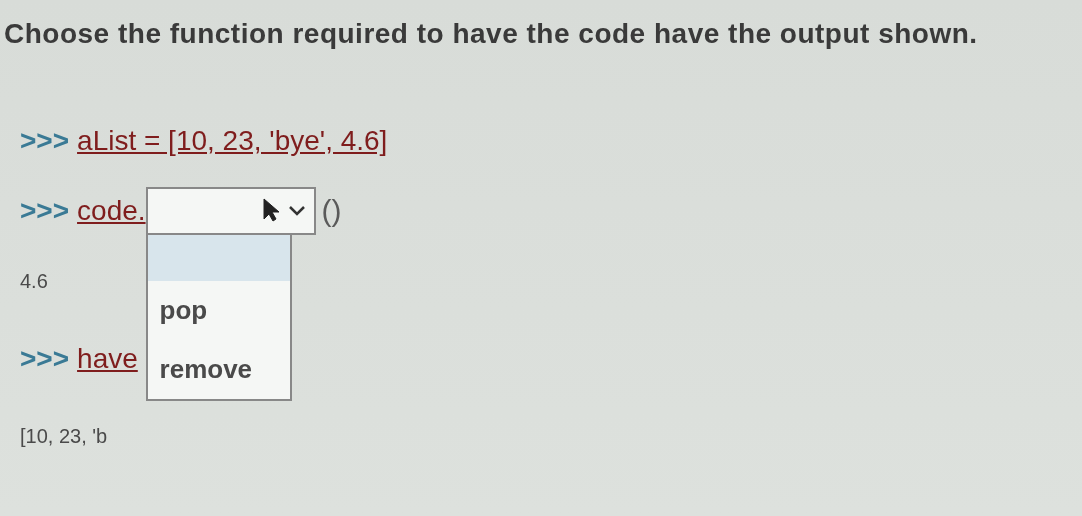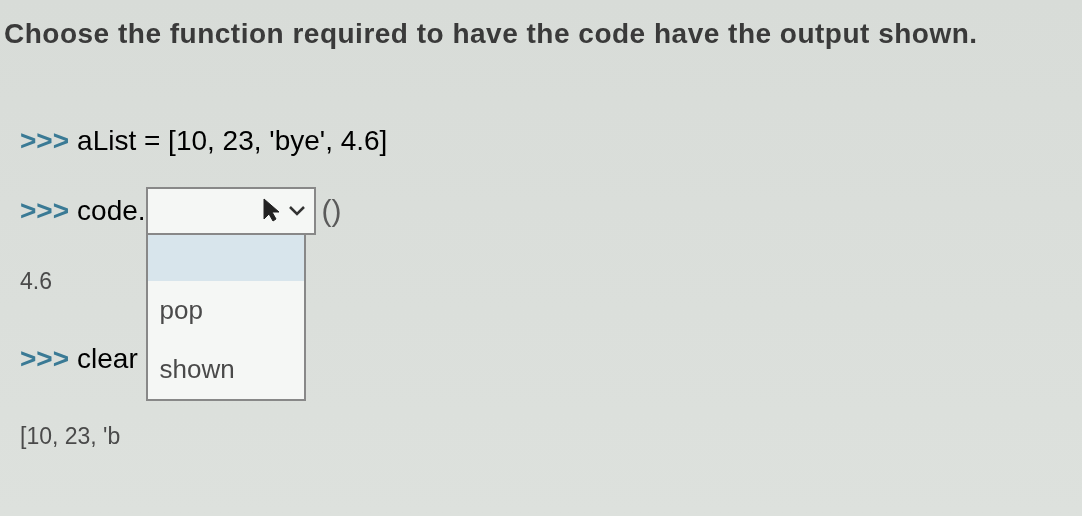--- a/index.html
+++ b/index.html
@@ -34,21 +34,22 @@
       display: flex;
       align-items: center;
       height: 42px;
     }
     .prompt-symbol {
       color: #3a7a95;
       font-weight: bold;
       margin-right: 8px;
     }
     .code-text {
-      color: #000000;
+      color: #7f1d1d;
+      text-decoration: underline;
     }
     .line1 {
       margin-top: 50px;
     }
     .line2 {
       margin-top: 20px;
       position: relative;
     }
     .dropdown-container {
       position: relative;
@@ -78,41 +79,42 @@
     }
     .parens {
       margin-left: 6px;
       font-size: 30px;
       color: #5a5a5a;
     }
     .dropdown-menu {
       position: absolute;
       top: 48px;
       left: 0;
-      width: 160px;
+      width: 146px;
       border: 2px solid #888;
       border-top: none;
       background: #f5f7f5;
       z-index: 10;
+      font-weight: bold;
     }
     .dropdown-item {
       padding: 14px 12px;
       font-size: 26px;
       color: #4a4a4a;
       cursor: pointer;
     }
     .dropdown-item.highlighted {
       background: #d8e5ec;
     }
     .dropdown-item.blank {
       height: 46px;
       padding: 0;
     }
     .output-line {
-      font-size: 23px;
+      font-size: 20px;
       color: #4a4a4a;
     }
     .line3 {
       margin-top: 26px;
     }
     .line4 {
       margin-top: 36px;
     }
     .line5 {
       margin-top: 35px;
@@ -142,32 +144,32 @@
         </span>
         <span class="chevron-icon">
           <svg width="18" height="12" viewBox="0 0 18 12">
             <path d="M 2 2 L 9 9 L 16 2" fill="none" stroke="#333" stroke-width="2.5"></path>
           </svg>
         </span>
       </div>
       <div class="dropdown-menu">
         <div class="dropdown-item blank highlighted"></div>
         <div class="dropdown-item">pop</div>
-        <div class="dropdown-item">shown</div>
+        <div class="dropdown-item">remove</div>
       </div>
     </div>
     <span class="parens">()</span>
   </div>
 
   <div class="code-line line3">
     <span class="output-line">4.6</span>
   </div>
 
   <div class="code-line line4">
     <span class="prompt-symbol">&gt;&gt;&gt;</span>
-    <span class="code-text">clear</span>
+    <span class="code-text">have</span>
   </div>
 
   <div class="code-line line5">
     <span class="output-line">[10, 23, 'b</span>
   </div>
 
 </div>
 
 </body></html>

